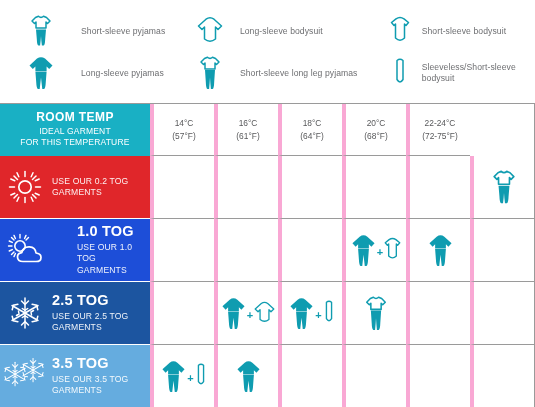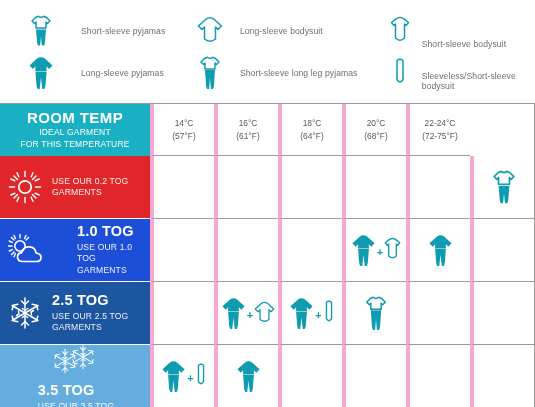--- a/index.html
+++ b/index.html
@@ -13,21 +13,21 @@
 
   
   #legend {
     position: absolute; left: 0; top: 0; width: 535px; height: 100px;
     padding: 10px 8px 0 26px;
   }
   .legend-row { display: flex; height: 42px; align-items: center; }
   .legend-item { display: flex; align-items: center; }
   .legend-item.c1 { width: 178px; gap: 18px; }
   .legend-item.c2 { width: 200px; gap: 8px; }
-  .legend-item.c3 { width: 150px; align-items: flex-end; }
+  .legend-item.c3 { width: 150px; }
   .legend-ico {
     width: 30px; min-width: 30px; height: 38px;
     display: flex; align-items: center; justify-content: center;
   }
   .legend-lbl {
     font-size: 8.6px; color: #6d6e71; line-height: 1.25;
     letter-spacing: .01em; padding-left: 7px;
   }
 
   
@@ -45,21 +45,21 @@
     width: 150px; min-width: 150px;
     display: flex; align-items: center;
     position: relative;
     color: #ffffff;
   }
   .hdr .lbl-cell {
     background: #19b0c4;
     flex-direction: column; justify-content: center; text-align: center;
   }
   .hdr-title {
-    font-size: 15px; font-weight: bold; letter-spacing: .4px;
+    font-size: 12px; font-weight: bold; letter-spacing: .4px;
     line-height: 1.05; margin-bottom: 2px;
   }
   .hdr-sub { font-size: 8.5px; line-height: 1.35; letter-spacing: .2px; }
 
   .tog-icon {
     width: 50px; min-width: 50px; height: 100%;
     display: flex; align-items: center; justify-content: center;
   }
   .tog-txt { padding-left: 2px; }
   .tog-name {
@@ -82,21 +82,21 @@
   .body .temp-cell { padding: 4px 2px; }
   .combo { display: flex; align-items: center; justify-content: center; }
   .plus { font-size: 11px; color: #0f9cb0; font-weight: bold; padding: 0 1px; margin-top: 4px; }
 
   .r02 .lbl-cell { background: #e0262a; }
   .r10 .lbl-cell { background: #1d4ed8; gap: 25px; }
   .r25 .lbl-cell { background: #1c55a0; }
   .r35 .lbl-cell { background: #65acdf; }
 
   .row.body .lbl-cell { border-bottom: 1px solid #ffffff; }
-  .row.body:last-child .lbl-cell { border-bottom: none; flex-direction: column; }
+  .row.body:last-child .lbl-cell { border-bottom: none; }
   svg { display: block; }
 </style>
 </head>
 <body>
 
 <div id="page">
 
   <div id="legend">
     <div class="legend-row">
 

